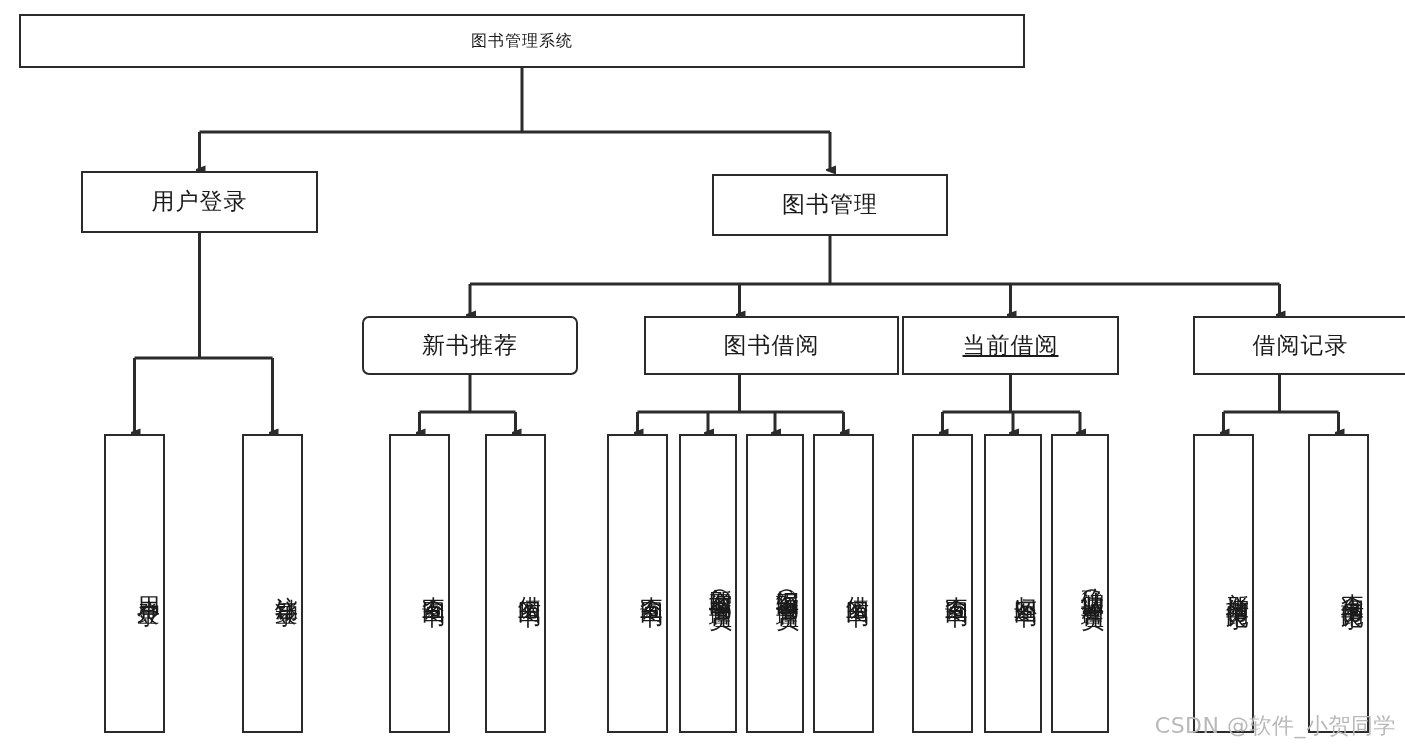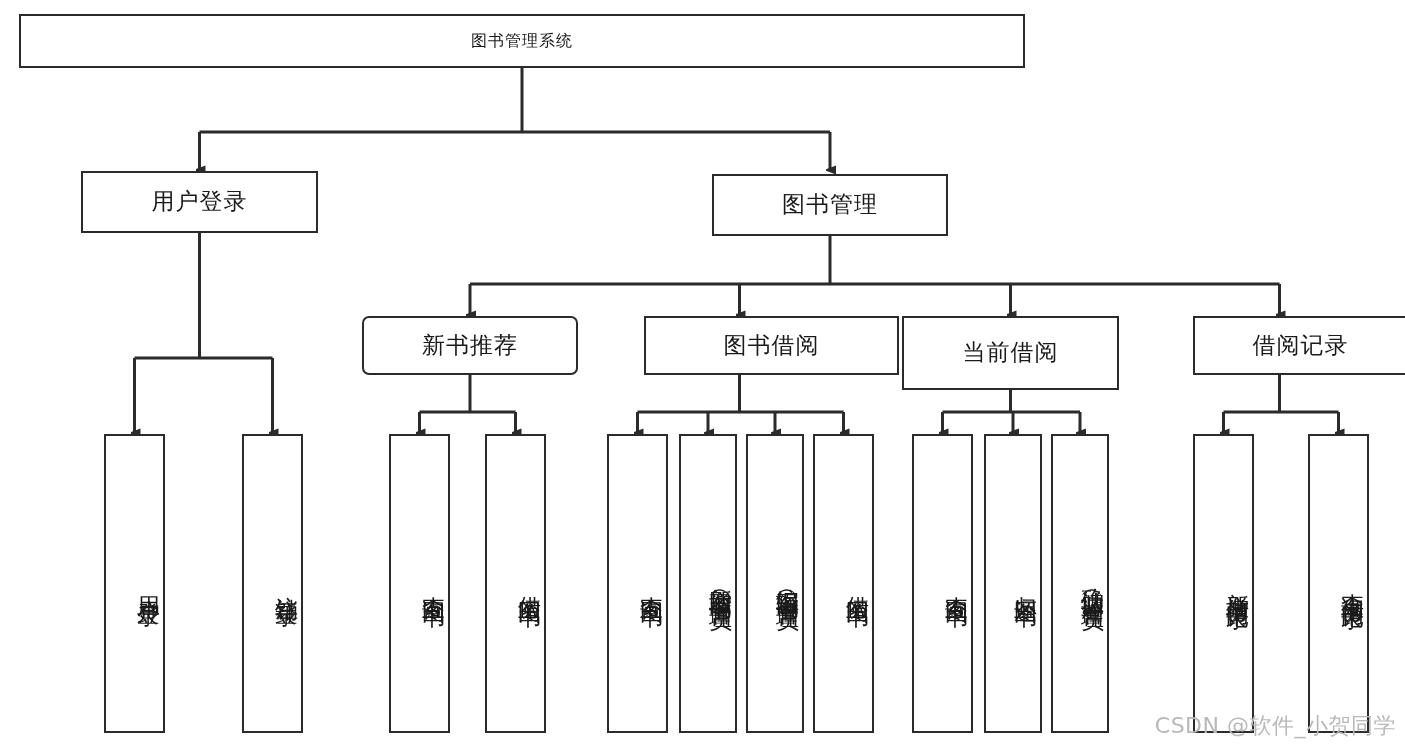--- a/index.html
+++ b/index.html
@@ -121,21 +121,21 @@
       </g>
   </svg>
 
   <div class="node horiz root" style="left: 19px; top: 14px; width: 1006px; height: 54px;">图书管理系统</div>
 
   <div class="node horiz" style="left: 81px; top: 171px; width: 237px; height: 62px;">用户登录</div>
   <div class="node horiz" style="left: 712px; top: 174px; width: 236px; height: 62px;">图书管理</div>
 
   <div class="node horiz" style="left: 362px; top: 316px; width: 216px; height: 59px; border-radius: 7px;">新书推荐</div>
   <div class="node horiz" style="left: 632px; top: 316px; width: 255px; height: 59px; margin-left: 12px;">图书借阅</div>
-  <div class="node horiz" style="left: 902px; top: 316px; width: 217px; height: 74px;">当前借阅</div>
+  <div class="node horiz" style="left: 902px; top: 316px; width: 217px; height: 59px; text-decoration: underline;">当前借阅</div>
   <div class="node horiz" style="left: 1172px; top: 316px; width: 215px; height: 59px; margin-left: 21px;">借阅记录</div>
 
   <div class="node vert" style="left: 104px; top: 434px; width: 61px; height: 299px;">
     <span class="vlabel">用户登录</span>
   </div>
   <div class="node vert" style="left: 242px; top: 434px; width: 61px; height: 299px;">
     <span class="vlabel">注销登录</span>
   </div>
   <div class="node vert" style="left: 389px; top: 434px; width: 61px; height: 299px;">
     <span class="vlabel">查询图书</span>

